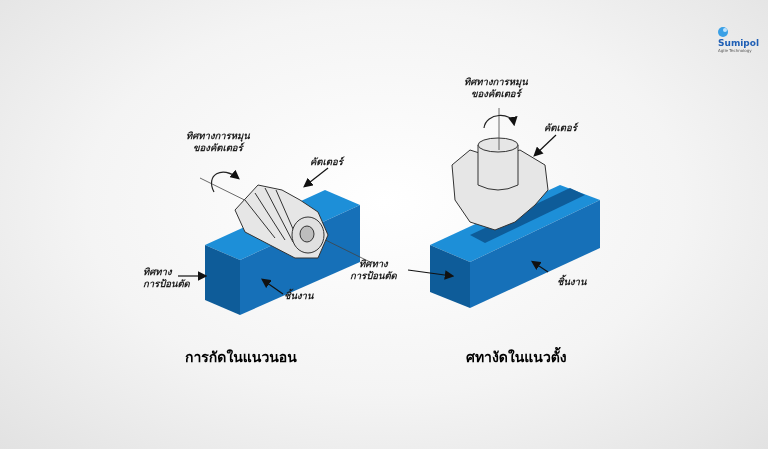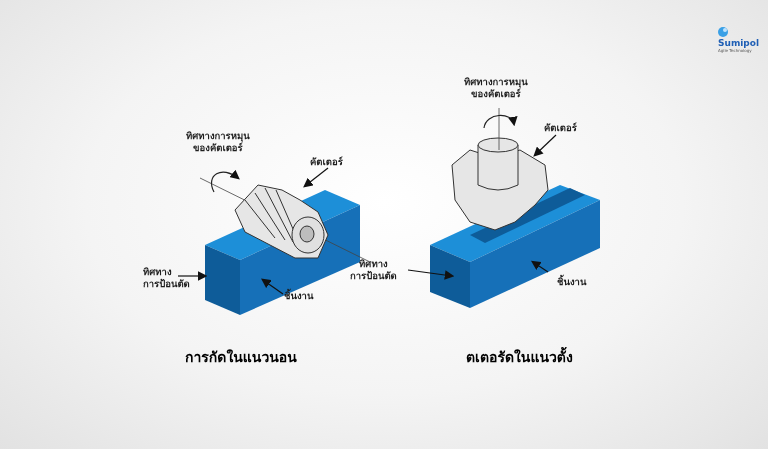--- a/index.html
+++ b/index.html
@@ -1,19 +1,19 @@
 <!DOCTYPE html>
 <html><head>
 <meta charset="utf-8">
 <style>
   html,body{margin:0;padding:0;}
   body{width:768px;height:449px;overflow:hidden;position:relative;
     background:radial-gradient(ellipse at 50% 45%, #ffffff 0%, #f4f4f4 55%, #e2e2e2 100%);
     font-family:"DejaVu Sans","Liberation Sans",sans-serif;}
-  .lbl{position:absolute;font-size:9.5px;font-weight:bold;color:#1e1e1e;line-height:12px;text-align:center;white-space:nowrap;}
+  .lbl{position:absolute;font-size:9.5px;font-weight:bold;color:#1e1e1e;line-height:12px;text-align:center;white-space:nowrap;font-style:italic;}
   .title{position:absolute;font-size:14px;font-weight:bold;color:#000000;white-space:nowrap;}
   svg{position:absolute;left:0;top:0;}
   .logo{position:absolute;left:700px;top:22px;width:46px;text-align:left;margin-left:18px;}
   .logo .name{font-size:9px;font-weight:bold;color:#1f5fb5;line-height:10px;}
   .logo .tag{font-size:4px;color:#555;line-height:5px;}
 </style>
 </head>
 <body>
 
 <svg width="768" height="449" viewBox="0 0 768 449">
@@ -90,13 +90,13 @@
 </div>
 
 <div class="lbl" style="left:464px;top:76px;">
   <div>ทิศทางการหมุน</div>
   <div>ของคัตเตอร์</div>
 </div>
 <div class="lbl" style="left:544px;top:122px;">คัตเตอร์</div>
 <div class="lbl" style="left:557px;top:276px;">ชิ้นงาน</div>
 
 <div class="title" style="left:185px;top:346px;">การกัดในแนวนอน</div>
-<div class="title" style="left:466px;top:346px;">ตเตอรัดในแนวตั้ง</div>
+<div class="title" style="left:466px;top:346px;">ศทางัดในแนวตั้ง</div>
 
 </body></html>

